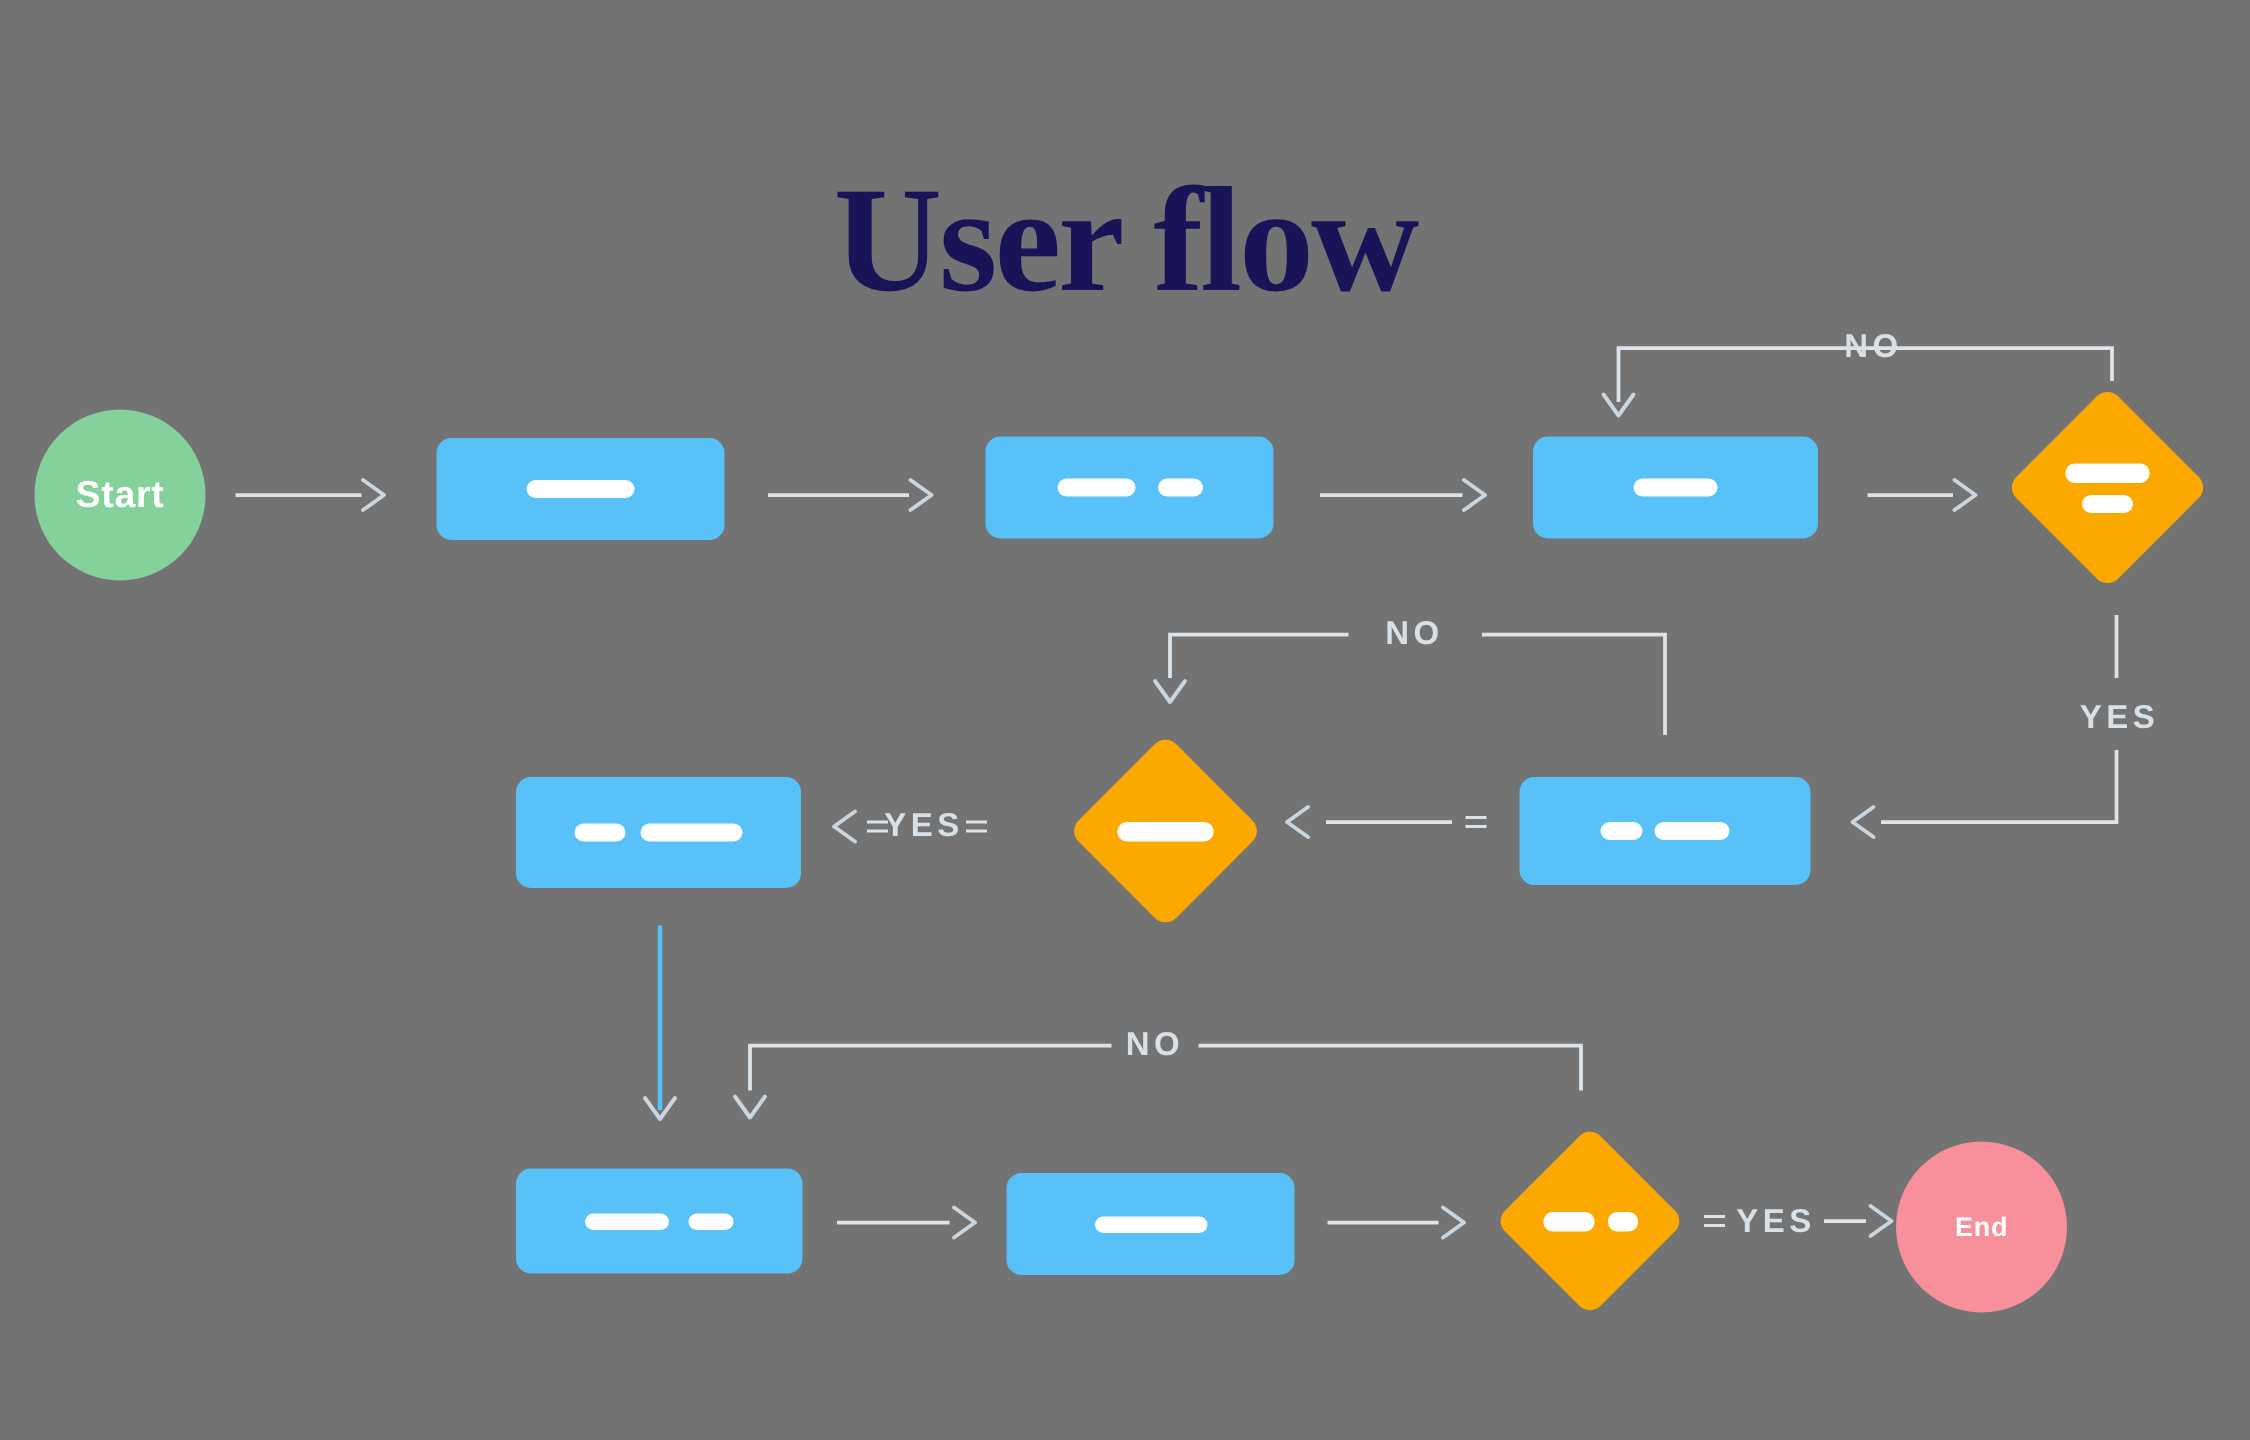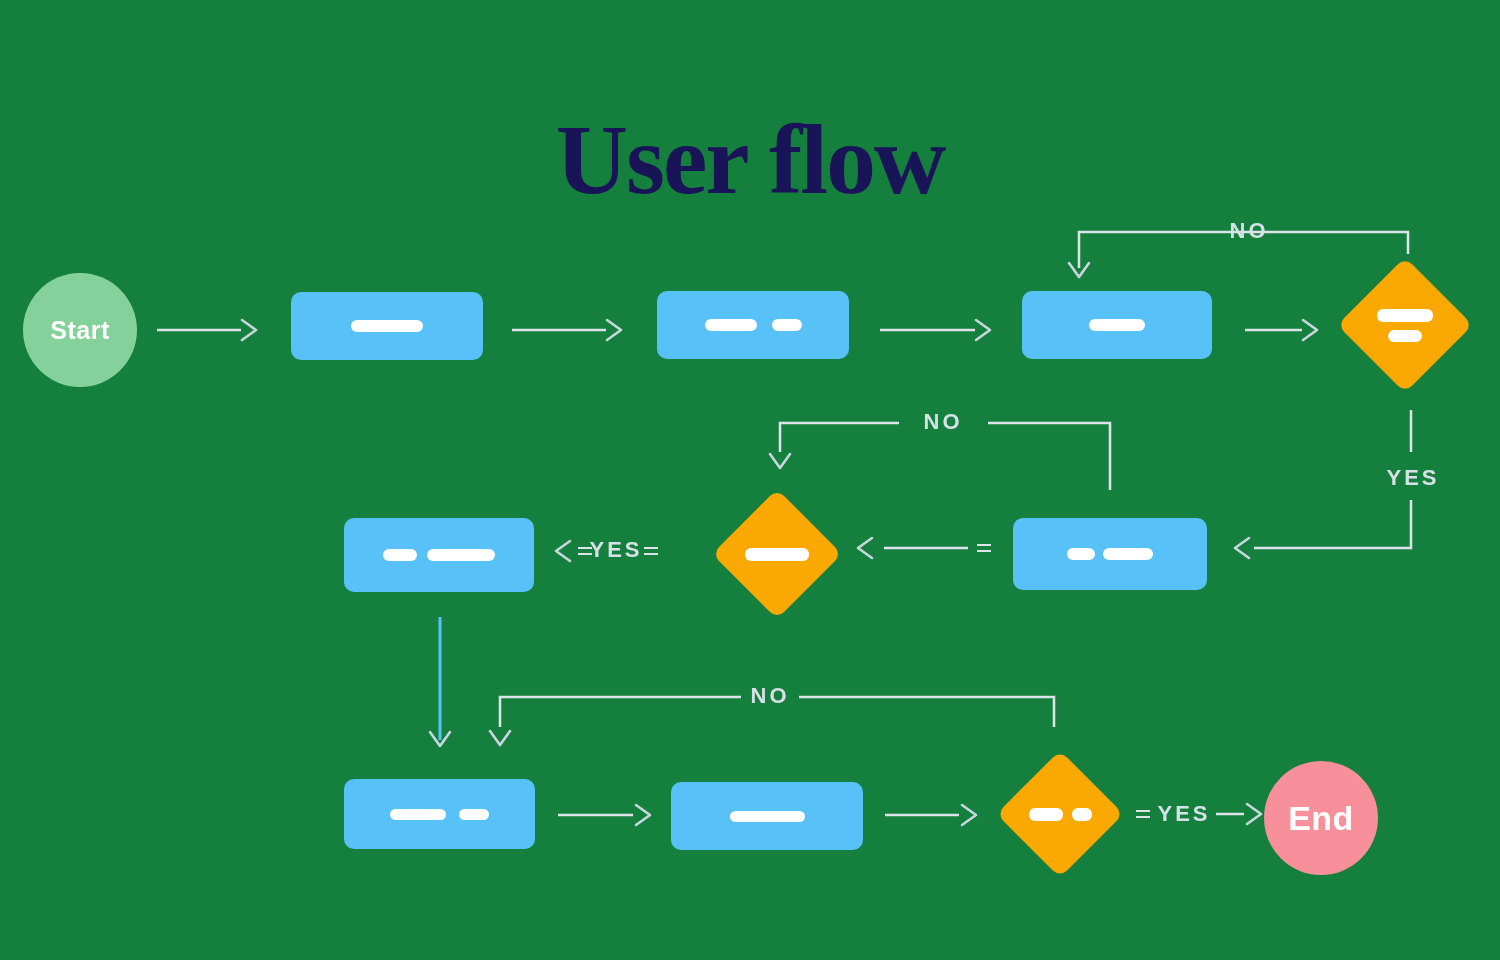--- a/index.html
+++ b/index.html
@@ -1,18 +1,18 @@
 <!DOCTYPE html>
 <html style="--title_navy: #181457; --node_blue: #58C2F8; --start_green: #85D19B; --decision_orange: #FBA901; --end_pink: #F8909C; --connector_gray: #DCE4EA; --arrowhead_gray: #C9D6E0; --edge_label_gray: #D7E0E7;"><head>
 <meta charset="utf-8">
 <style>
   html,body{margin:0;padding:0;background:#ffffff;}
   .stage{
     position:relative;width:1500px;height:960px;overflow:hidden;
-    font-family:"Liberation Sans",sans-serif;background:#15803d;
+    font-family:"Liberation Sans",sans-serif;background:#737373;
   }
   
   .flow-title{
     position:absolute;left:0;top:38px;width:1500px;text-align:center;
     font-family:"Liberation Serif",serif;font-weight:700;
     font-size:100px;line-height:1.1;color:var(--title_navy);
     letter-spacing:-2px;
   }
   
   svg.wires{position:absolute;left:0;top:0;}
@@ -190,21 +190,21 @@
 
   <div class="diamond dia-3">
     <div class="shape"></div>
     <div class="bars">
       <div class="bar" style="width:34px;height:13px;"></div>
       <div class="bar" style="width:20px;height:13px;"></div>
     </div>
   </div>
 
   <div class="node circle end-circle">
-    <span class="nlabel" style="font-size:34px;">End</span>
+    <span class="nlabel" style="font-size:18px;">End</span>
   </div>
 
   <div class="elabel" style="left:1249px;top:231px;">NO</div>
   <div class="elabel" style="left:1413px;top:478px;">YES</div>
   <div class="elabel" style="left:943px;top:422px;">NO</div>
   <div class="elabel" style="left:616px;top:550px;">YES</div>
   <div class="elabel" style="left:770px;top:696px;">NO</div>
   <div class="elabel" style="left:1184px;top:814px;">YES</div>
 
 </div>

